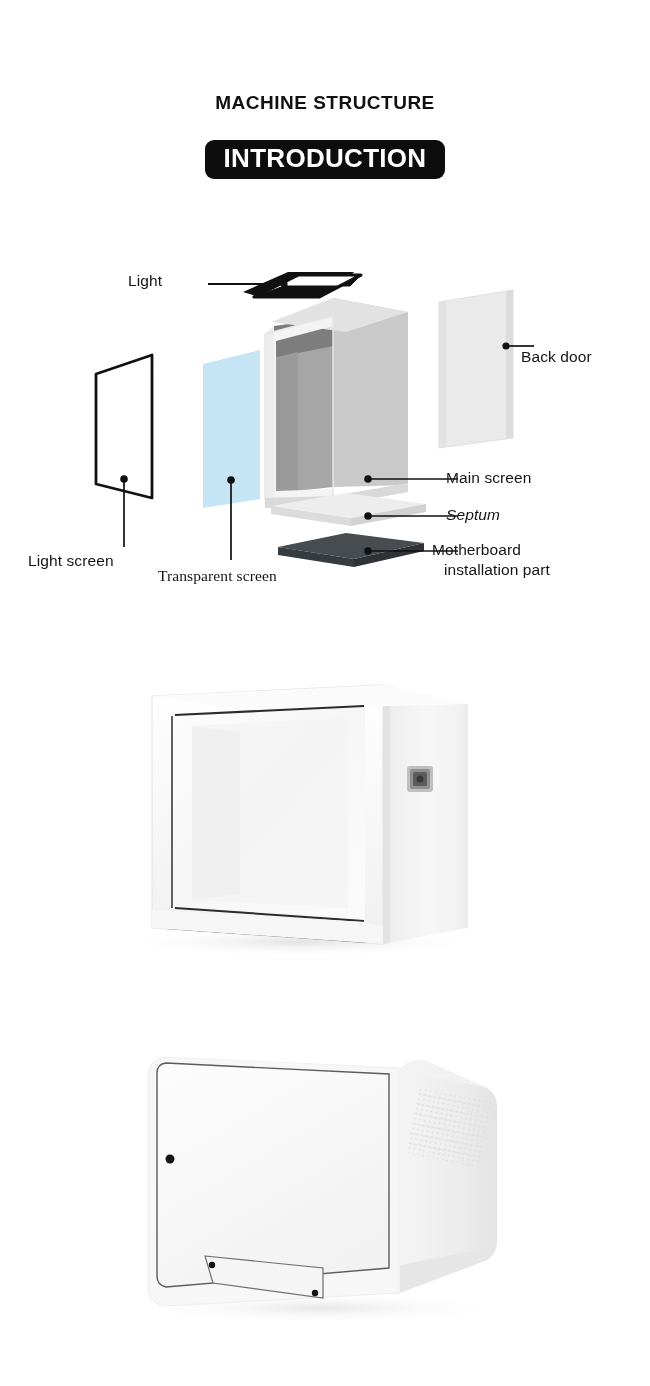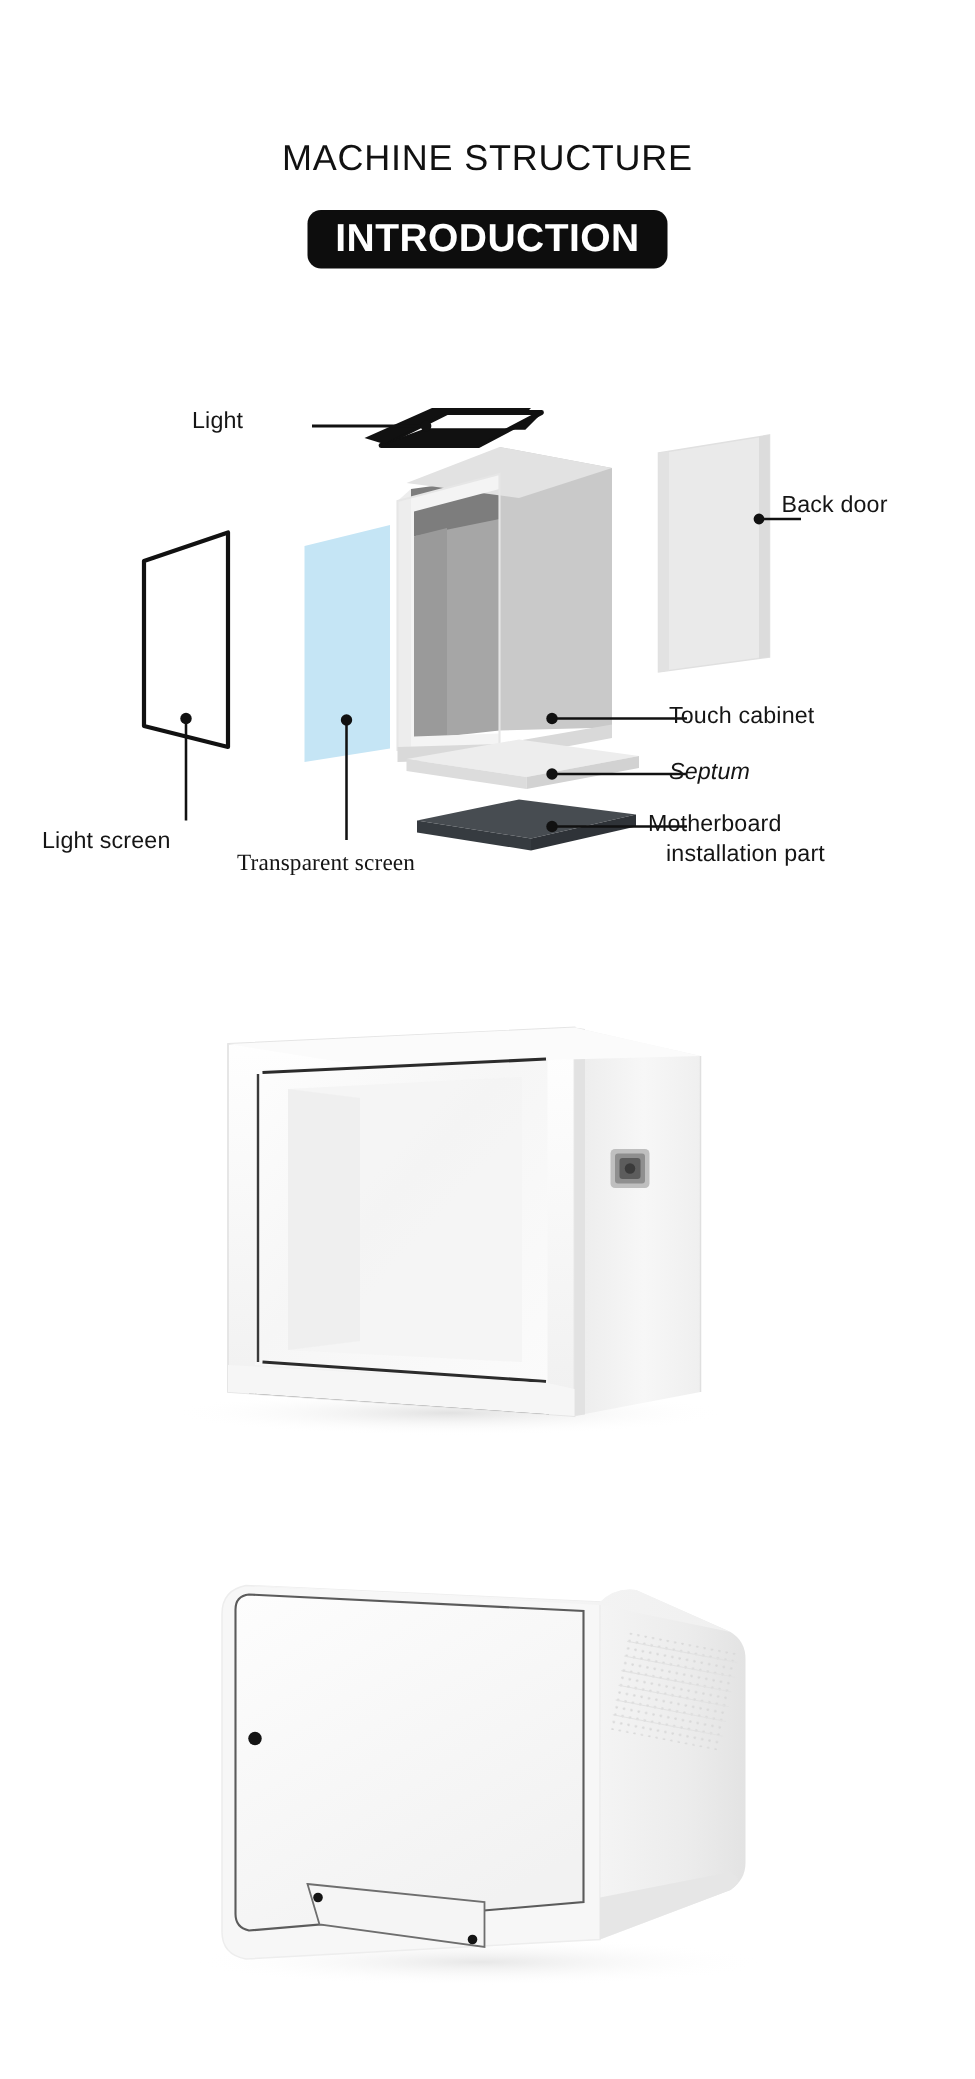--- a/index.html
+++ b/index.html
@@ -22,22 +22,22 @@
     top: 0; left: 0;
     width: 650px;
     height: 210px;
   }
   .title-main {
     position: absolute;
     top: 92px;
     left: 0;
     width: 650px;
     text-align: center;
-    font-size: 24px;
-    font-weight: normal;
+    font-size: 19px;
+    font-weight: bold;
     letter-spacing: 0.5px;
     color: #111111;
     white-space: nowrap;
   }
   .title-badge-wrap {
     position: absolute;
     top: 140px;
     left: 0;
     width: 650px;
     text-align: center;
@@ -185,23 +185,23 @@
       <polygon points="80,134 136,115 136,258 80,244" fill="#ffffff" stroke="#111111" stroke-width="2.8" stroke-linejoin="round"></polygon>
     </g>
     <g>
       <circle cx="108" cy="239" r="3.8" fill="#111111"></circle>
       <line x1="108" y1="241" x2="108" y2="307" stroke="#111111" stroke-width="1.7"></line>
     </g>
   </svg>
 
   <span class="lbl lbl-light" style="top:32px;left:128px;">Light</span>
 
-  <span class="lbl lbl-backdoor" style="top:88px;left:521px;">Back door</span>
-
-  <span class="lbl lbl-maincab" style="top:229px;left:446px;">Touch cabinet</span>
+  <span class="lbl lbl-backdoor" style="top:108px;left:521px;">Back door</span>
+
+  <span class="lbl lbl-maincab" style="top:229px;left:446px;">Main screen</span>
 
   <span class="lbl lbl-septum" style="top:266px;left:446px;">Septum</span>
 
   <span class="lbl" style="position:absolute;top:301px;left:432px;">Motherboard</span>
   <span class="lbl" style="position:absolute;top:321px;left:444px;">installation part</span>
 
   <span class="lbl" style="position:absolute;top:312px;left:28px;">Light screen</span>
 
   <span class="lbl" style="position:absolute;top:327px;left:158px;font-family:Liberation Serif, serif;">Transparent screen</span>
 </div>

